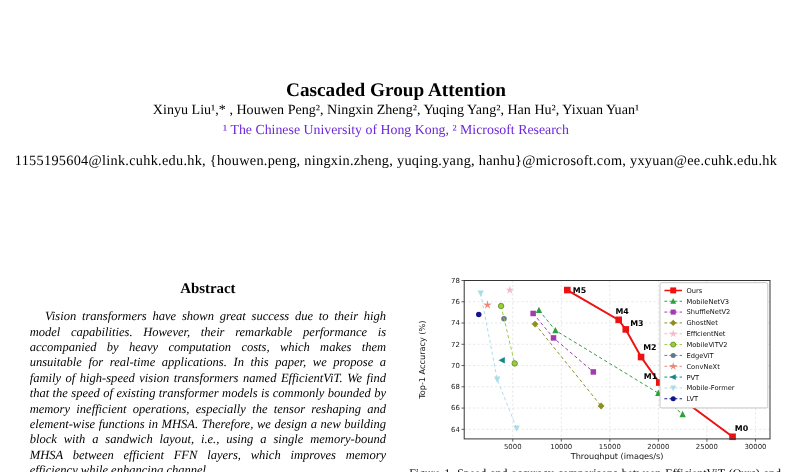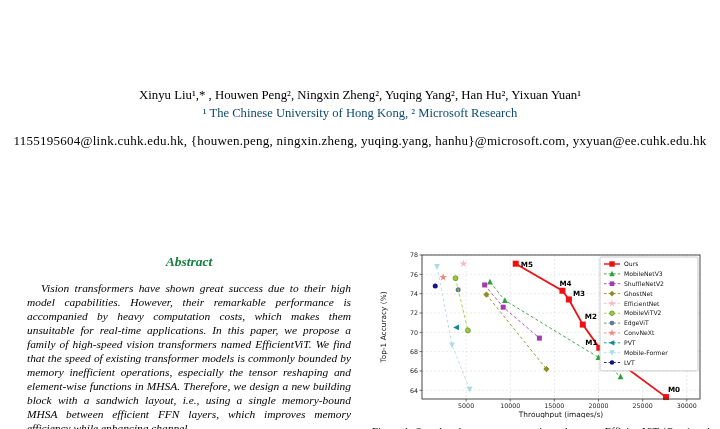--- a/index.html
+++ b/index.html
@@ -1,36 +1,37 @@
 <!DOCTYPE html>
 <html><head>
 <meta charset="utf-8">
 <style>
   html,body{margin:0;padding:0;width:720px;height:429px;overflow:hidden;background:#fff;}
   body{font-family:"Liberation Serif", serif;color:#111;}
   .page{position:relative;width:720px;height:429px;background:#fff;}
   .title{margin:45px 55px 0;text-align:center;font-size:17.5px;font-weight:bold;line-height:1.38;color:#000;}
-  .authors{margin-top:19px;text-align:center;font-size:12.8px;color:#000;}
-  .affil{margin-top:3px;text-align:center;font-size:12.6px;color:#0c4a6e;}
+  .authors{text-align:center;font-size:12.8px;color:#000;}
+  .affil{margin-top:3px;text-align:center;font-size:12.6px;color:#6d28d9;}
   .emails{margin-top:12px;text-align:center;font-size:13px;letter-spacing:0.25px;color:#000;white-space:nowrap;}
   .cols{position:absolute;left:27px;top:203px;width:686px;display:flex;gap:21px;}
   .col-left{width:324px;}
   .col-right{width:340px;}
-  .abs-head{text-align:center;font-weight:bold;font-size:13.5px;margin:6px 0 11px 0;color:#15803d;font-style:italic;}
+  .abs-head{text-align:center;font-weight:bold;font-size:13.5px;margin:6px 0 11px 0;color:#000000;}
   .abs-text{margin:0;font-style:italic;font-size:11.4px;line-height:14.05px;text-align:justify;text-indent:14px;color:#000;}
   .chart-wrap{width:340px;height:170px;}
   .caption{margin:7px 2px 0 0;font-size:10.8px;line-height:13.9px;text-align:justify;color:#000;}
   svg text{font-family:"DejaVu Sans", sans-serif;}
 </style>
 </head>
 <body>
 
 <div class="page">
   <div class="title">
     <br>
+    <span>Cascaded Group Attention</span>
   </div>
   <div class="authors">Xinyu Liu¹,* , Houwen Peng², Ningxin Zheng², Yuqing Yang², Han Hu², Yixuan Yuan¹</div>
   <div class="affil">¹ The Chinese University of Hong Kong, ² Microsoft Research</div>
   <div class="emails">1155195604@link.cuhk.edu.hk, {houwen.peng, ningxin.zheng, yuqing.yang, hanhu}@microsoft.com, yxyuan@ee.cuhk.edu.hk</div>
 
   <div class="cols">
     <div class="col-left">
       <div class="abs-head">Abstract</div>
       <p class="abs-text">Vision transformers have shown great success due to their high model capabilities. However, their remarkable performance is accompanied by heavy computation costs, which makes them unsuitable for real-time applications. In this paper, we propose a family of high-speed vision transformers named EfficientViT. We find that the speed of existing transformer models is commonly bounded by memory inefficient operations, especially the tensor reshaping and element-wise functions in MHSA. Therefore, we design a new building block with a sandwich layout, i.e., using a single memory-bound MHSA between efficient FFN layers, which improves memory efficiency while enhancing channel</p>
     </div>

